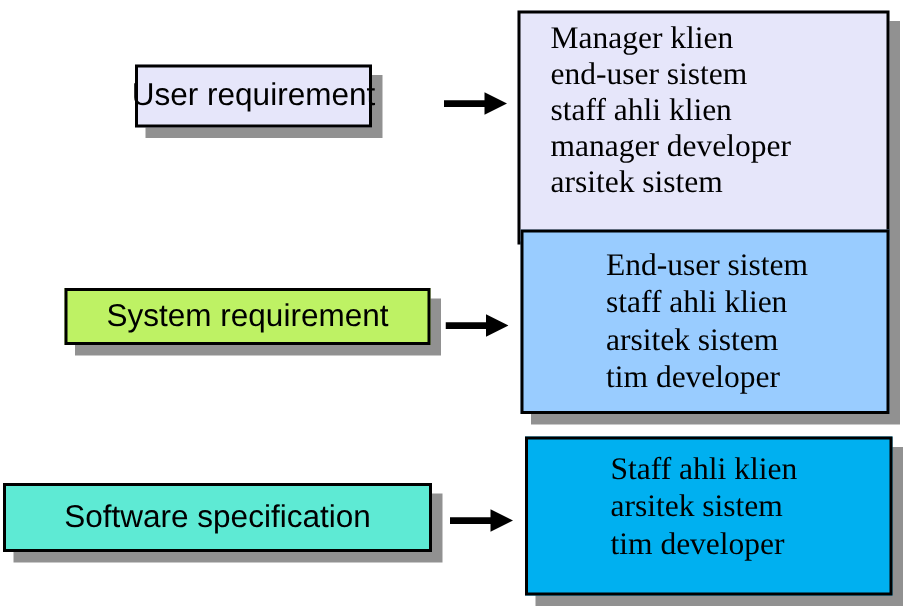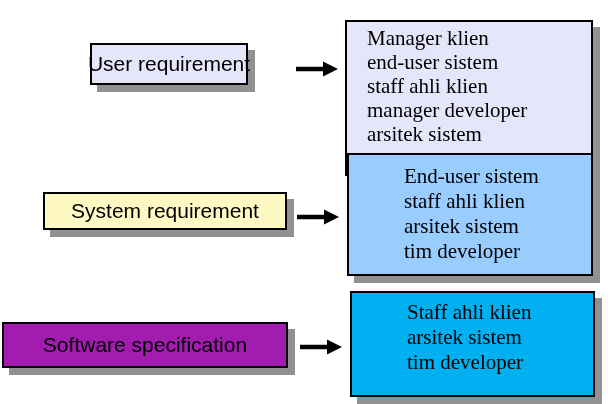--- a/index.html
+++ b/index.html
@@ -22,34 +22,34 @@
     box-shadow: 7px 7px 0 0 #919191;
     display: flex;
     align-items: center;
     justify-content: center;
     font-family: "Liberation Sans", sans-serif;
     font-size: 21px;
     color: #000000;
     white-space: nowrap;
   }
   .label-box.lb1 { left: 90px;  top: 43px;  width: 158px; height: 42px; background: #e6e6fa; }
-  .label-box.lb2 { left: 43px;  top: 192px; width: 244px; height: 38px; background: #fef9c3; }
-  .label-box.lb3 { left: 2px;   top: 322px; width: 286px; height: 46px; background: #a21caf; }
+  .label-box.lb2 { left: 43px;  top: 192px; width: 244px; height: 38px; background: #bef264; }
+  .label-box.lb3 { left: 2px;   top: 322px; width: 286px; height: 46px; background: #5eead4; }
 
   .detail-box {
     position: absolute;
     box-sizing: border-box;
     border: 2px solid #000000;
     box-shadow: 7px 7px 0 0 #919191;
     font-family: "Liberation Serif", serif;
     font-size: 21px;
     color: #000000;
     padding-left: 55px;
   }
-  .detail-box.db1 { left: 345px; top: 20px;   width: 248px; height: 156px; background: #e6e6fa; padding-top: 4px;  line-height: 24px; padding-left: 20px; }
+  .detail-box.db1 { left: 345px; top: 7px;   width: 248px; height: 156px; background: #e6e6fa; padding-top: 4px;  line-height: 24px; padding-left: 20px; }
   .detail-box.db2 { left: 347px; top: 153px; width: 246px; height: 123px; background: #99ccff; padding-top: 9px;  line-height: 25px; }
   .detail-box.db3 { left: 350px; top: 291px; width: 245px; height: 106px; background: #00b0f0; padding-top: 7px;  line-height: 25px; }
 
   .arrow {
     position: absolute;
     width: 42px;
     height: 16px;
   }
   .arrow.a1 { left: 296px; top: 61px; }
   .arrow.a2 { left: 297px; top: 209px; }

